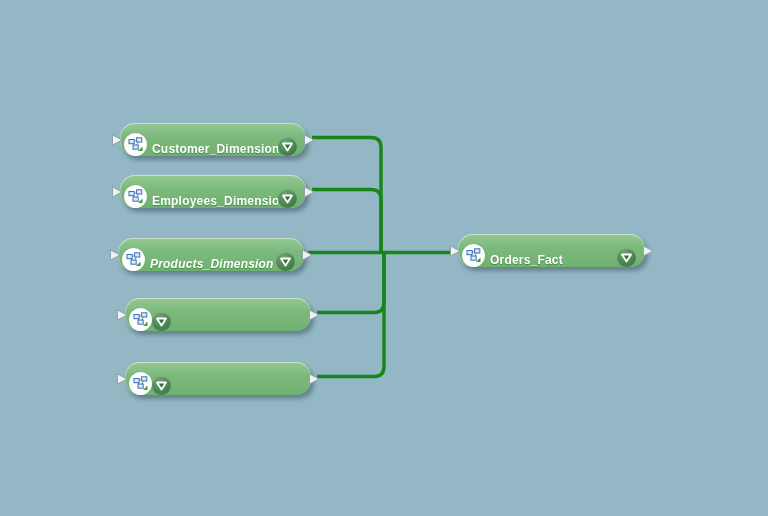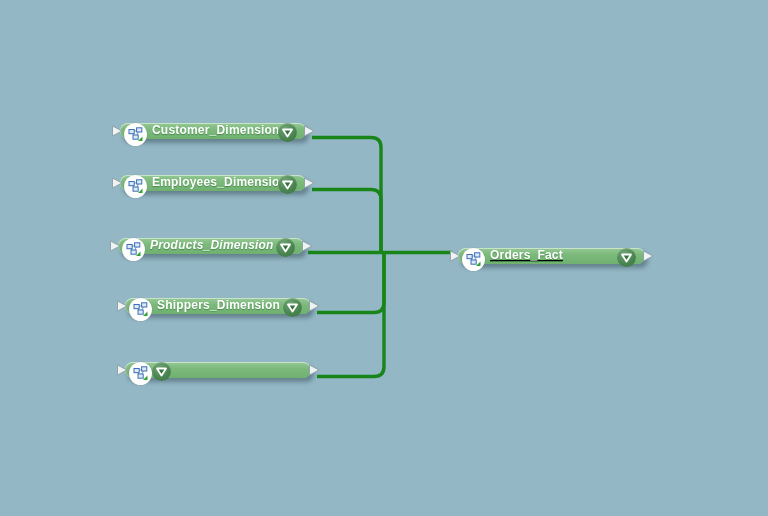--- a/index.html
+++ b/index.html
@@ -5,32 +5,32 @@
   html,body{margin:0;padding:0;}
   body{
     width:768px;height:516px;overflow:hidden;position:relative;
     background:#93b7c5;
     font-family:"Liberation Sans",sans-serif;
   }
   #canvas{position:absolute;inset:0;width:768px;height:516px;}
   #wires{position:absolute;top:0;left:0;z-index:1;}
   .node{
     position:absolute;z-index:2;
-    height:16px;width:186px;border-radius:15px;
+    height:33px;width:186px;border-radius:15px;
     background:linear-gradient(180deg,#95c995 0%,#7cba7c 40%,#6fb06f 100%);
     box-shadow:3px 4px 4px rgba(52,74,84,.48), inset 0 1px 0 rgba(255,255,255,.5), inset 1px 0 0 rgba(255,255,255,.25);
-    display:flex;align-items:flex-start;
+    display:flex;align-items:flex-end;
     cursor:move;
   }
   .node-customer  {left:120px;top:123px;}
   .node-employees {left:120px;top:175px;}
   .node-products  {left:118px;top:238px;font-style:italic;}
   .node-shippers  {left:125px;top:298px;}
   .node-suppliers {left:125px;top:362px;}
-  .node-orders    {left:458px;top:248px;width:187px;text-decoration:underline;}
+  .node-orders    {left:458px;top:234px;width:187px;}
   .icon-circle{
     width:23px;height:23px;border-radius:50%;
     background:#fdfefd;
     margin-left:4px;flex:0 0 auto;
     display:flex;align-items:center;justify-content:center;
     box-shadow:0 0 1px rgba(0,0,0,.25);
   }
   .node-label{
     flex:1 1 auto;
     padding-left:5px;
@@ -148,21 +148,20 @@
       </svg>
     <span class="icon-circle">
       <svg width="15" height="15" viewBox="0 0 15 15">
         <path d="M4,5 L10.5,3 M4,6 L7,9 M10.5,4.5 L8.5,9" stroke="#7a94bb" stroke-width="1" fill="none"></path>
         <rect x="1" y="2.5" width="5.2" height="4.2" fill="#dce9f8" stroke="#3a6fb5" stroke-width="1"></rect>
         <rect x="8.6" y="0.8" width="5.2" height="4.2" fill="#dce9f8" stroke="#3a6fb5" stroke-width="1"></rect>
         <rect x="5" y="8" width="5.2" height="4.2" fill="#dce9f8" stroke="#3a6fb5" stroke-width="1"></rect>
         <path d="M10,14 L14.5,14 L14.5,9.5 Z" fill="#2ea52e"></path>
       </svg>
     </span>
-    <span class="node-label">Shippers_Dimension</span>
     <button class="dropdown">
       <svg width="15" height="13" viewBox="0 0 15 13">
           <path d="M3,3.5 L12,3.5 L7.5,10.5 Z" fill="#35703b" stroke="#ffffff" stroke-width="1.8" stroke-linejoin="round"></path>
         </svg>
     </button>
     <svg class="port port-out" viewBox="0 0 13 14">
         <path d="M1.5,2 L11,7 L1.5,12 Z" fill="#f0f3f3" stroke="#8fa3a8" stroke-width="1"></path>
       </svg>
   </div>
 

